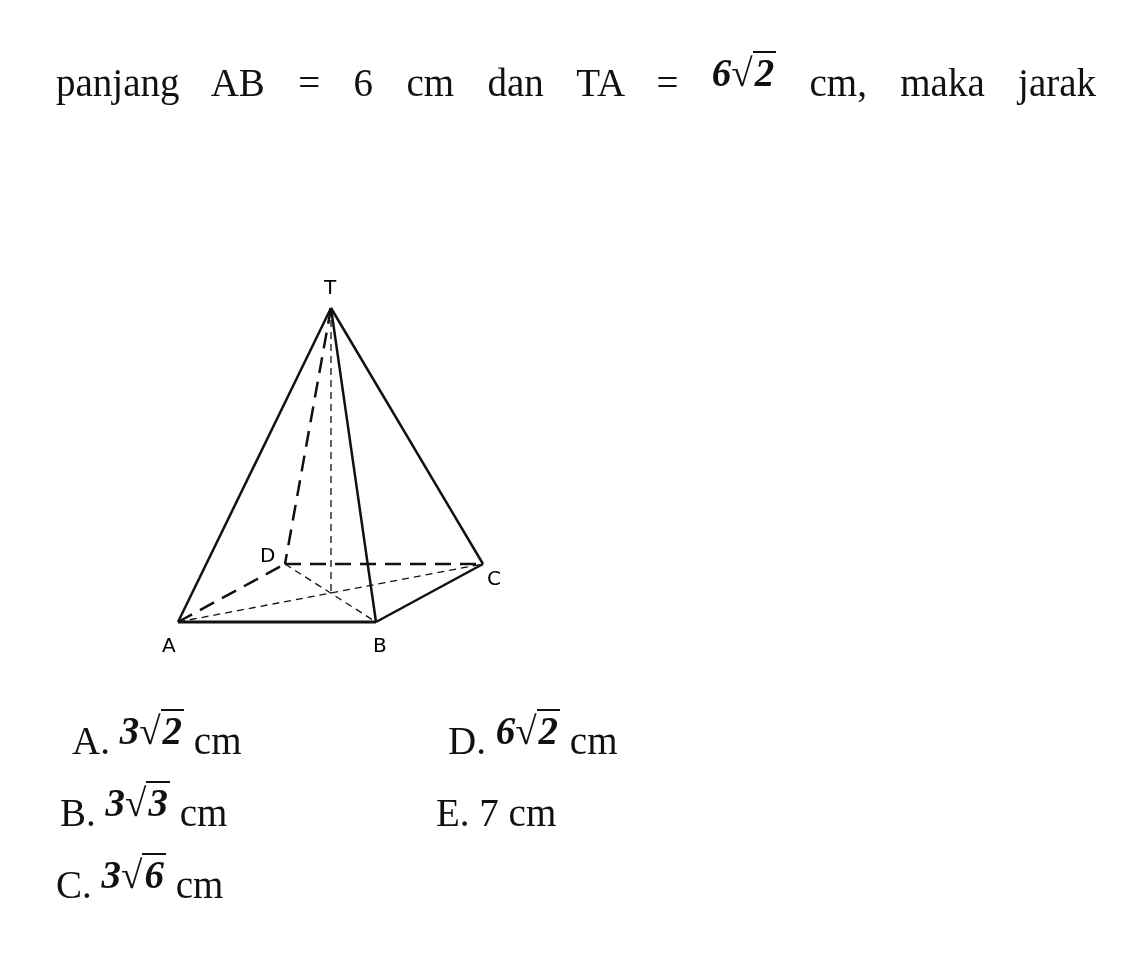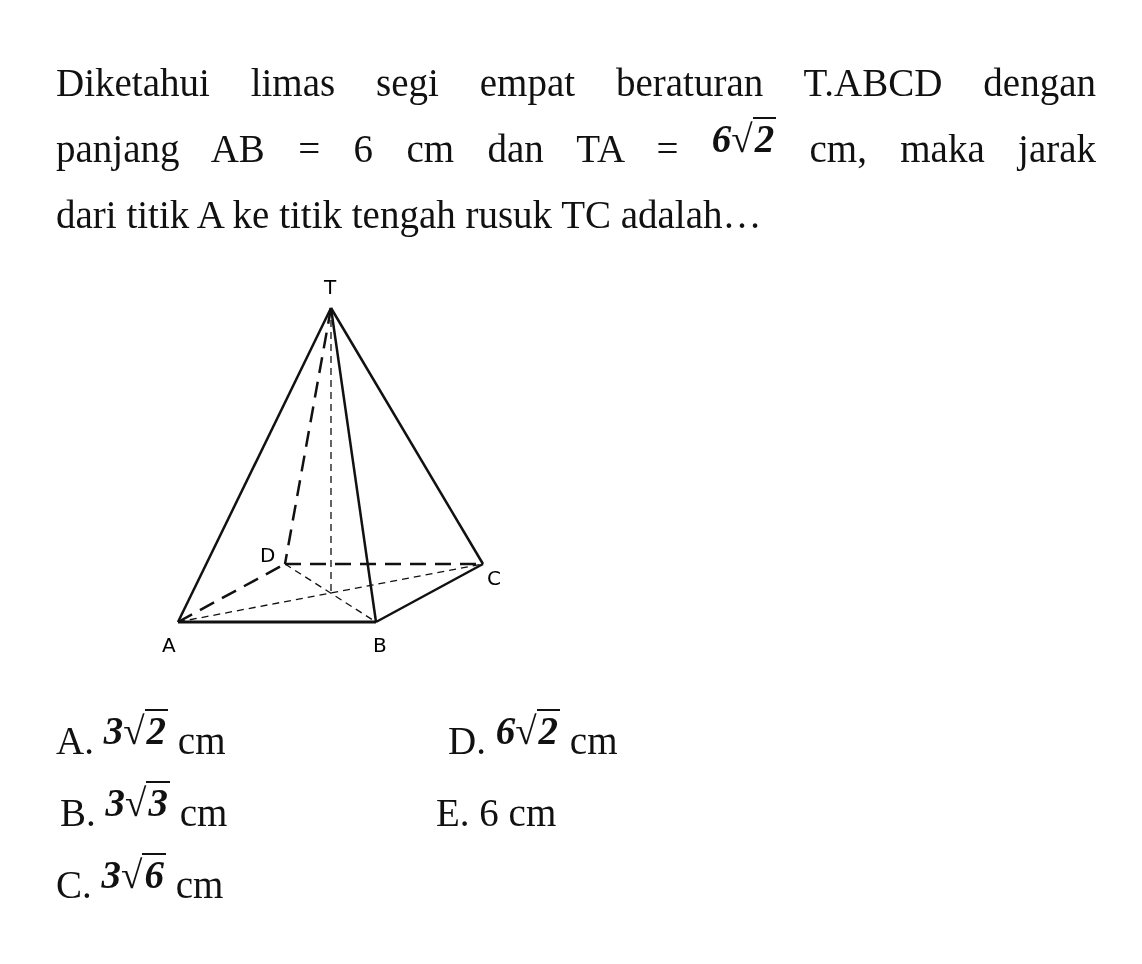--- a/index.html
+++ b/index.html
@@ -17,23 +17,21 @@
     .figure { position: absolute; left: 150px; top: 270px; width: 380px; height: 400px; }
     .figure svg { width: 380px; height: 400px; }
     .fig-label { font-family: "DejaVu Sans", sans-serif; font-size: 20px; font-weight: normal; }
     .options { position: absolute; left: 56px; top: 718px; width: 700px; font-size: 39px; }
     .opt { position: absolute; white-space: nowrap; }
   </style>
 </head>
 <body>
 
 <div class="question">
-  <span class="line">Diketahui limas segi empat beraturan T.ABCD dengan</span>
   <span class="line"><span>panjang  AB  =  6  cm  dan  TA  = </span><span class="math"><span class="math-it">6</span><span class="sqrt"><span class="rad">√</span><span class="body">2</span></span></span><span> cm,  maka  jarak</span></span>
-  <span class="line last">dari titik A ke titik tengah rusuk TC adalah…</span>
 </div>
 
 <div class="figure">
   <svg viewBox="0 0 380 400" xmlns="http://www.w3.org/2000/svg">
 
     <g stroke="#111" fill="none">
 
       <line x1="181" y1="38" x2="28" y2="352" stroke-width="2.5"></line>
       <line x1="181" y1="38" x2="226" y2="352" stroke-width="2.5"></line>
       <line x1="181" y1="38" x2="333" y2="294" stroke-width="2.5"></line>
@@ -50,21 +48,21 @@
     </g>
     <text class="fig-label" x="174" y="24">T</text>
     <text class="fig-label" x="12" y="382">A</text>
     <text class="fig-label" x="223" y="382">B</text>
     <text class="fig-label" x="337" y="315">C</text>
     <text class="fig-label" x="110" y="292">D</text>
   </svg>
 </div>
 
 <div class="options">
-  <div class="opt" style="left:0; top:0;">
+  <div class="opt" style="left:16px; top:0;">
     <span>A.</span>
     <span class="math"><span class="math-it">3</span><span class="sqrt"><span class="rad">√</span><span class="body">2</span></span></span>
     <span>cm</span>
   </div>
   <div class="opt" style="left:4px; top:72px;">
     <span>B.</span>
     <span class="math"><span class="math-it">3</span><span class="sqrt"><span class="rad">√</span><span class="body">3</span></span></span>
     <span>cm</span>
   </div>
   <div class="opt" style="left:0; top:144px;text-align:center;">
@@ -72,15 +70,15 @@
     <span class="math"><span class="math-it">3</span><span class="sqrt"><span class="rad">√</span><span class="body">6</span></span></span>
     <span>cm</span>
   </div>
   <div class="opt" style="left:392px; top:0;">
     <span>D.</span>
     <span class="math"><span class="math-it">6</span><span class="sqrt"><span class="rad">√</span><span class="body">2</span></span></span>
     <span>cm</span>
   </div>
   <div class="opt" style="left:380px; top:72px;">
     <span>E.</span>
-    <span>6 cm</span>
+    <span>7 cm</span>
   </div>
 </div>
 
 </body></html>

